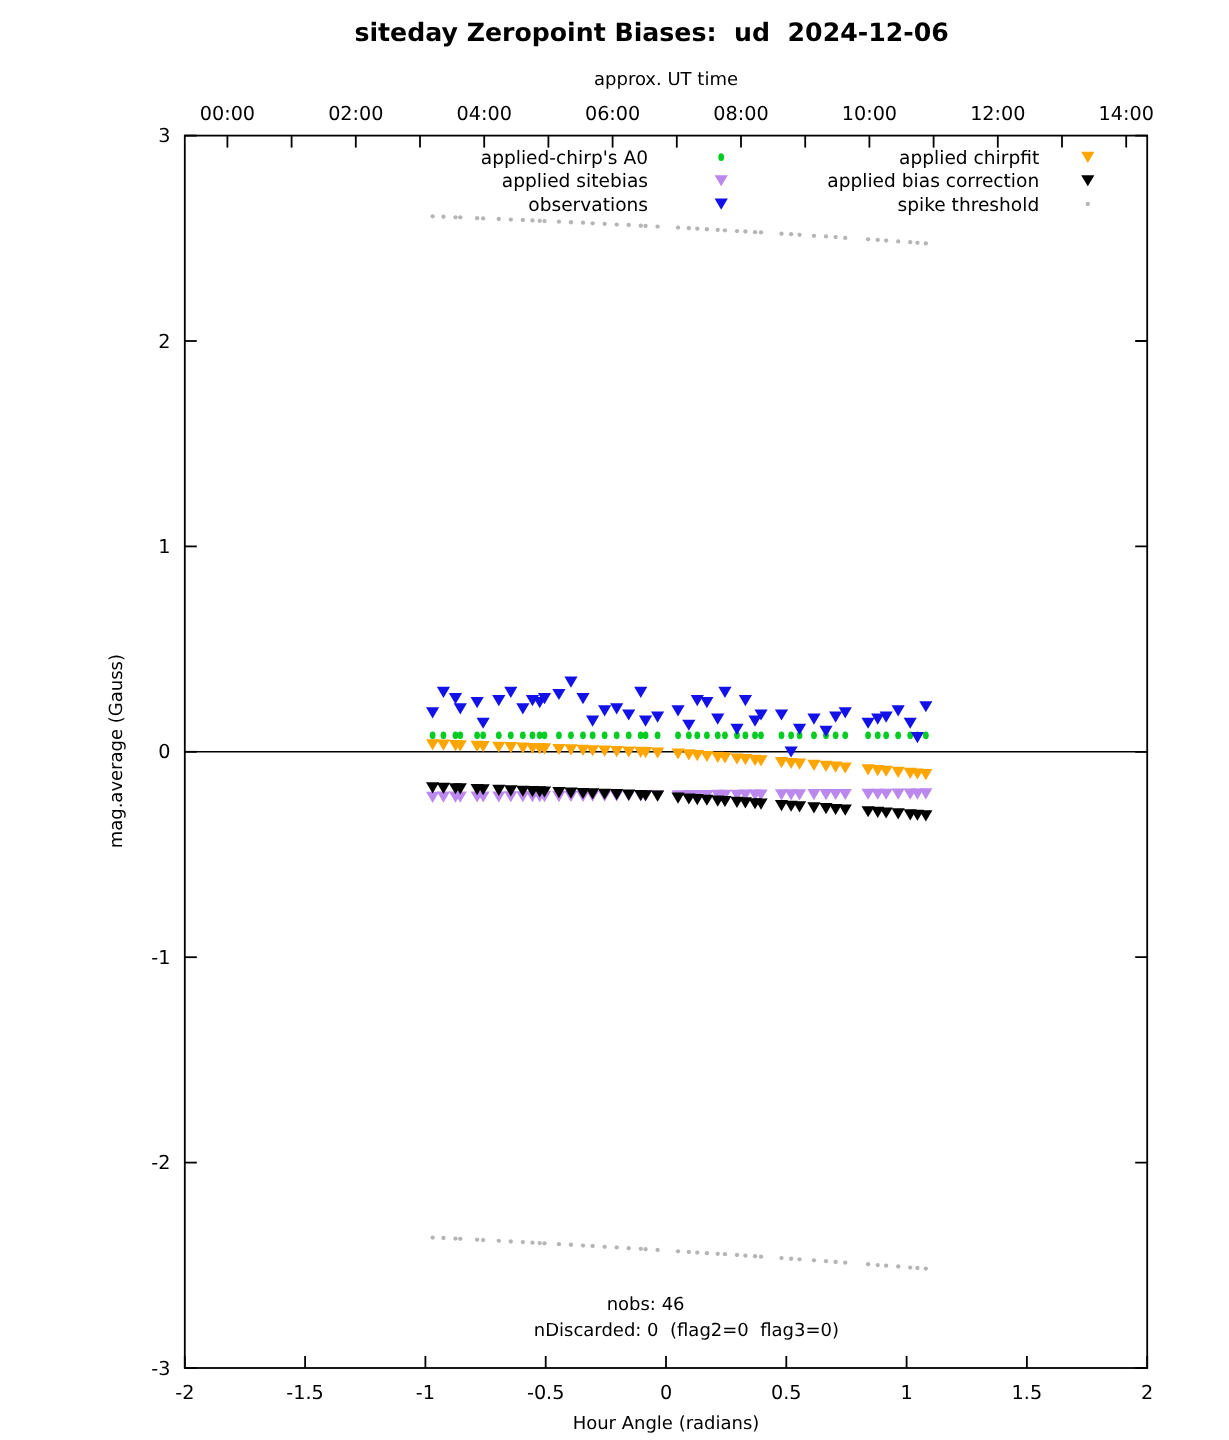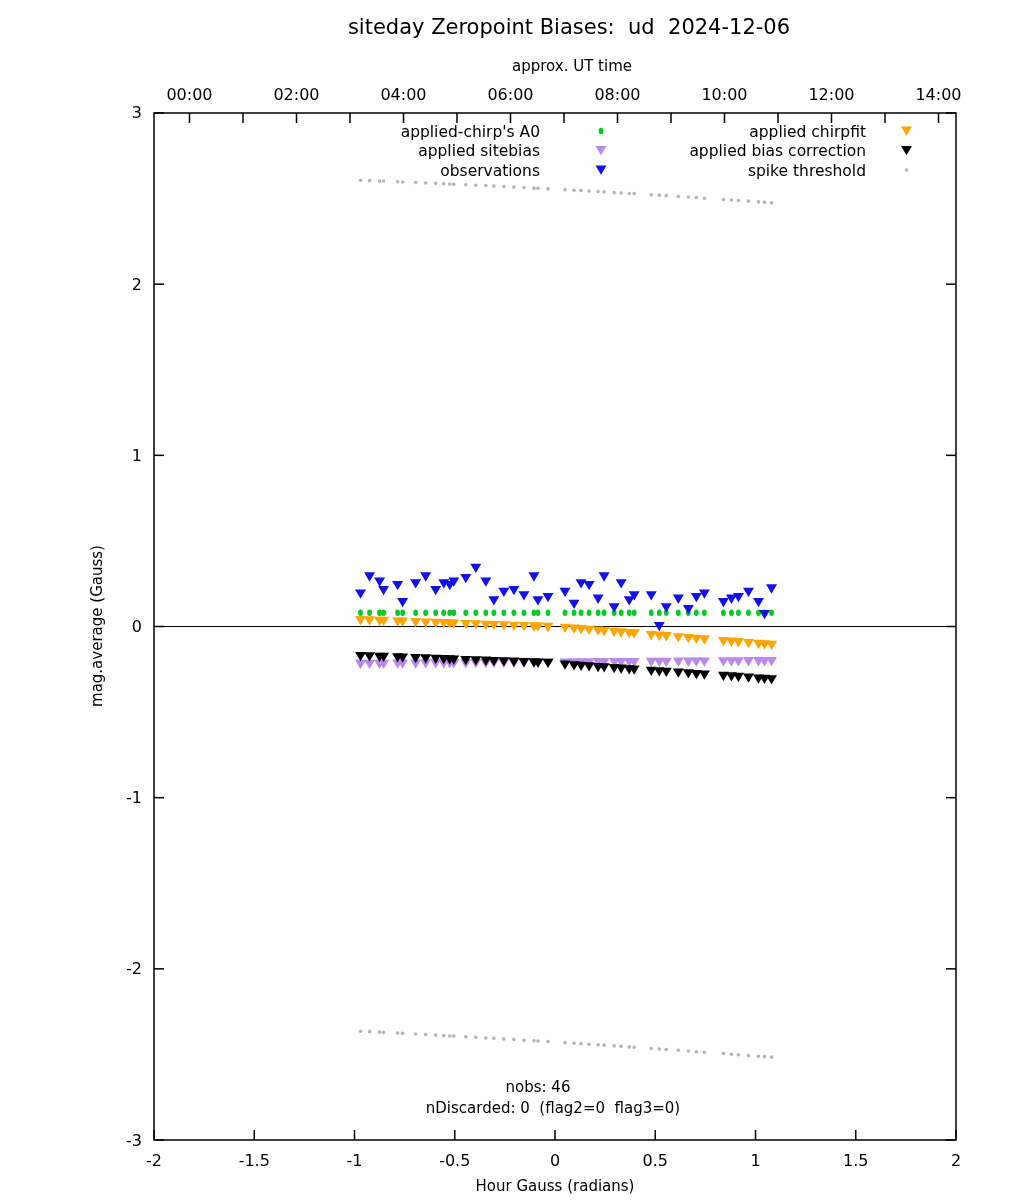--- a/index.html
+++ b/index.html
@@ -1,24 +1,24 @@
 <!DOCTYPE html>
 <html><head>
 <meta charset="utf-8">
 <style>
   html,body{margin:0;padding:0;background:#ffffff;}
   body{width:1024px;height:1200px;position:relative;overflow:hidden;
        font-family:"DejaVu Sans","Liberation Sans",sans-serif;color:#000;}
   .t{position:absolute;white-space:pre;color:#000;}
-  .title{left:569px;top:27px;transform:translate(-50%,-50%);font-size:21px;font-weight:400;}
-  .x2label{left:555px;top:66px;transform:translate(-50%,-50%);font-size:15px;margin-left:17px;}
+  .title{left:543px;top:27px;transform:translate(-50%,-50%);font-size:21px;font-weight:700;}
+  .x2label{left:555px;top:66px;transform:translate(-50%,-50%);font-size:15px;}
   .xlabel{left:555px;top:1186px;transform:translate(-50%,-50%);font-size:15px;}
   .ylabel{left:97px;top:626px;transform:translate(-50%,-50%) rotate(-90deg);font-size:15px;white-space:nowrap;}
   .nobs{left:538px;top:1087px;transform:translate(-50%,-50%);font-size:15px;}
-  .ndisc{left:553px;top:1108px;transform:translate(-50%,-50%);font-size:15px;text-align:right;}
+  .ndisc{left:572px;top:1108px;transform:translate(-50%,-50%);font-size:15px;text-align:right;}
   #plot-svg{position:absolute;left:0;top:0;}
   #plot-svg text{font-family:"DejaVu Sans","Liberation Sans",sans-serif;fill:#000;}
 </style>
 </head>
 <body>
 
 <div class="t title">siteday Zeropoint Biases:  ud  2024-12-06</div>
 <div class="t x2label">approx. UT time</div>
 <svg id="plot-svg" width="1024" height="1200">
     <rect x="154" y="113" width="802" height="1027" fill="none" stroke="#000" stroke-width="1.5"></rect>
@@ -413,16 +413,16 @@
     <circle cx="738.4575" cy="1054.759834" r="1.8" fill="#b5b5b5"></circle>
     <circle cx="748.4825" cy="201.15000500000002" r="1.8" fill="#b5b5b5"></circle>
     <circle cx="748.4825" cy="1055.4445019999998" r="1.8" fill="#b5b5b5"></circle>
     <circle cx="758.5074999999999" cy="201.834673" r="1.8" fill="#b5b5b5"></circle>
     <circle cx="758.5074999999999" cy="1056.3003370000001" r="1.8" fill="#b5b5b5"></circle>
     <circle cx="764.5225" cy="202.34817399999997" r="1.8" fill="#b5b5b5"></circle>
     <circle cx="764.5225" cy="1056.642671" r="1.8" fill="#b5b5b5"></circle>
     <circle cx="771.54" cy="202.861675" r="1.8" fill="#b5b5b5"></circle>
     <circle cx="771.54" cy="1057.156172" r="1.8" fill="#b5b5b5"></circle>
   </svg>
-<div class="t xlabel">Hour Gauss (radians)</div>
+<div class="t xlabel">Hour Angle (radians)</div>
 <div class="t ylabel">mag.average (Gauss)</div>
 <div class="t nobs">nobs: 46</div>
 <div class="t ndisc">nDiscarded: 0  (flag2=0  flag3=0)</div>
 
 </body></html>

